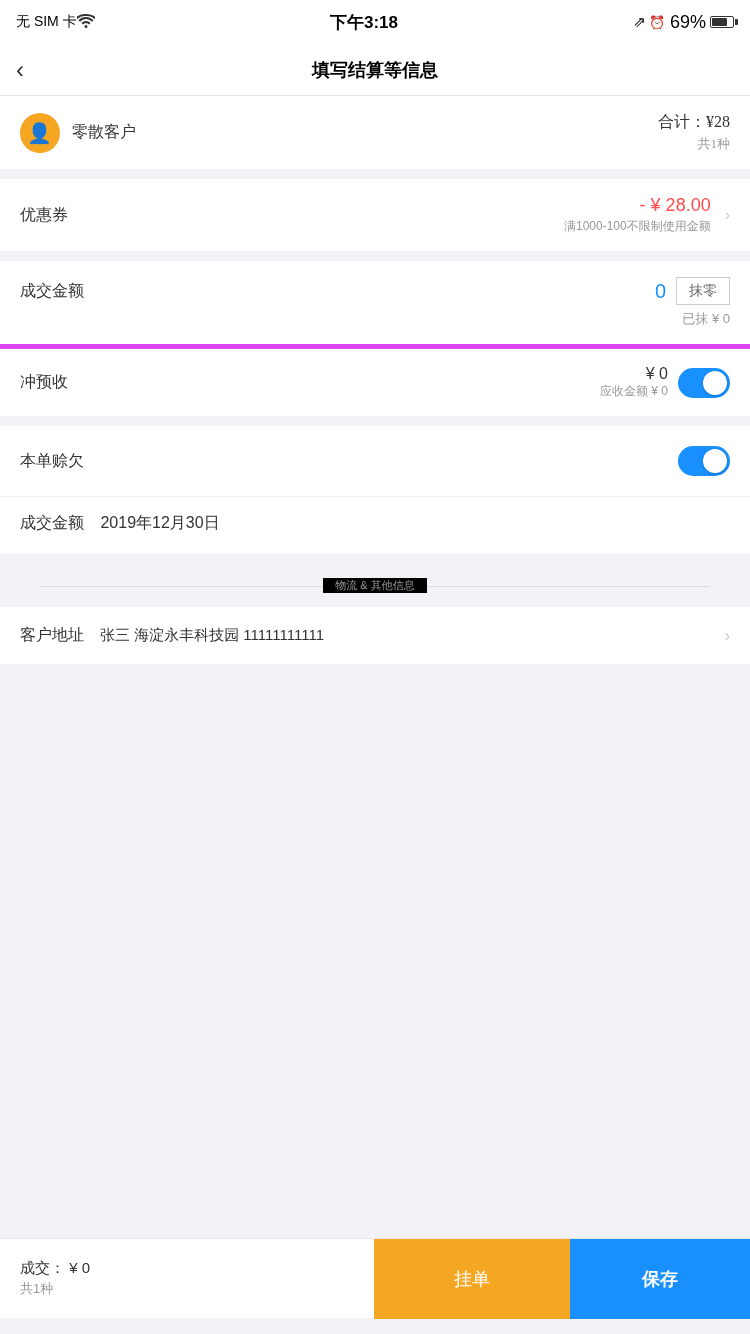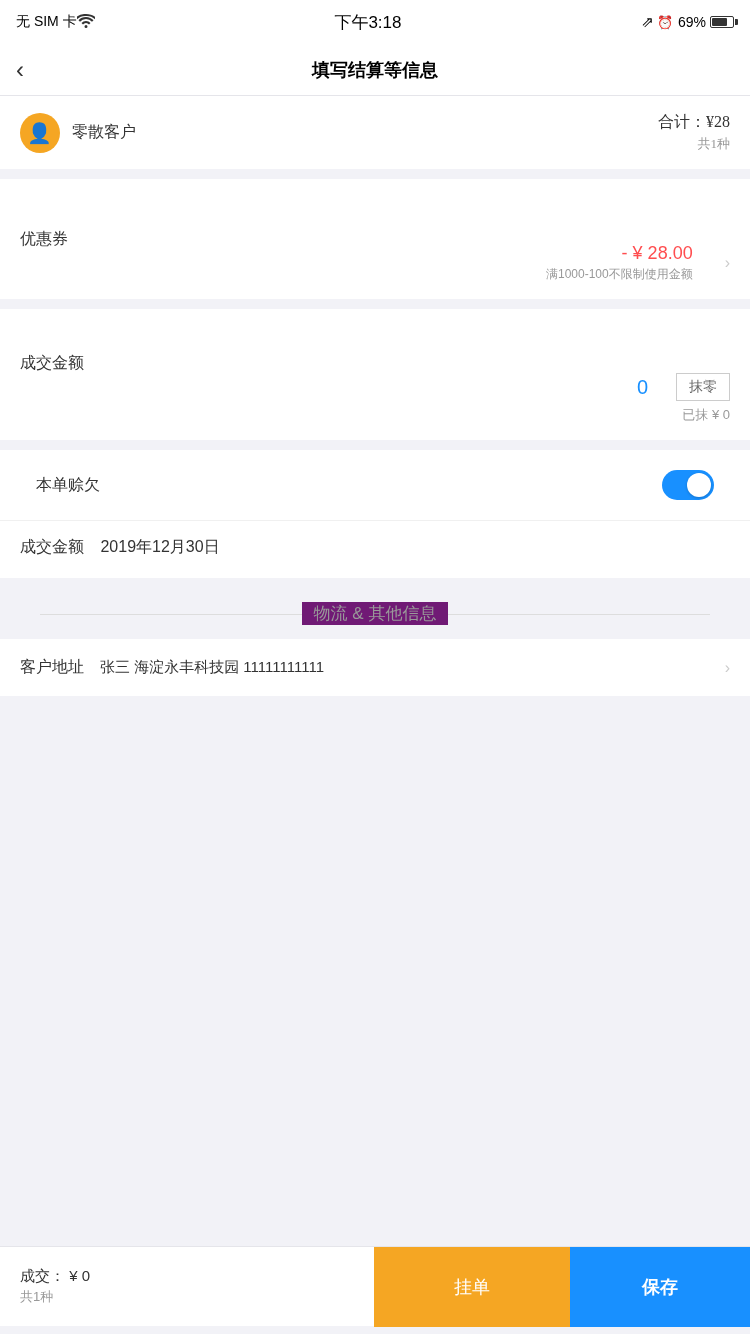--- a/index.html
+++ b/index.html
@@ -18,21 +18,21 @@
       background: #fff;
       height: 44px;
       display: flex;
       align-items: center;
       justify-content: space-between;
       padding: 0 16px;
       font-size: 15px;
       font-weight: 500;
     }
     .status-left { display: flex; align-items: center; font-size: 14px; }
-    .status-center { font-size: 17px; font-weight: 400; }
+    .status-center { font-size: 17px; font-weight: 700; }
     .status-right { display: flex; align-items: center; gap: 4px; font-size: 14px; }
     .battery-icon {
       display: inline-block;
       width: 24px; height: 12px;
       border: 1.5px solid #333;
       border-radius: 2px;
       position: relative;
     }
     .battery-icon::after {
       content: '';
@@ -142,22 +142,21 @@
     }
     .form-row:last-child { border-bottom: none; }
     .form-label {
       font-size: 16px;
       color: #333;
       min-width: 80px;
     }
     .form-value-right {
       display: flex;
       align-items: center;
-      gap: 28px;
-      margin-top: 48px;
+      gap: 10px;
     }
     .discount-right {
       text-align: right;
     }
     .discount-amount {
       font-size: 18px;
       color: #ff4d4f;
       font-weight: 500;
     }
     .discount-desc {
@@ -219,21 +218,21 @@
       position: absolute;
       right: 3px; top: 3px;
       width: 24px; height: 24px;
       background: #fff;
       border-radius: 50%;
       box-shadow: 0 1px 3px rgba(0,0,0,0.2);
     }
 
     
     .debt-row {
-      padding: 20px 36px;
+      padding: 20px 20px;
       display: flex;
       align-items: center;
       justify-content: space-between;
     }
     .debt-label {
       font-size: 16px;
       color: #333;
     }
 
     
@@ -253,23 +252,23 @@
     
     .logistics-separator {
       background: #f2f2f7;
       display: flex;
       align-items: center;
       justify-content: center;
       padding: 14px 20px;
       position: relative;
     }
     .logistics-label {
-      font-size: 17px;
-      color: #999;
-      background: #701a75;
+      font-size: 11px;
+      color: #999;
+      background: #000000;
       padding: 0 12px;
       z-index: 1;
     }
     .logistics-line {
       position: absolute;
       left: 40px; right: 40px;
       height: 1px;
       background: #ddd;
       top: 50%;
     }
@@ -298,21 +297,21 @@
 
     
     .empty-area {
       background: #f2f2f7;
       height: 200px;
     }
 
     
     .bottom-bar {
       position: fixed;
-      bottom: 8px;
+      bottom: 16px;
       width: 750px;
       height: 80px;
       background: #fff;
       display: flex;
       align-items: center;
       border-top: 1px solid #e5e5ea;
     }
     .bottom-info {
       flex: 1;
       padding: 0 20px;
@@ -360,21 +359,21 @@
     <span>
       <svg width="18" height="14" viewBox="0 0 18 14" fill="none">
         <path d="M9 11a1.5 1.5 0 1 1 0 3 1.5 1.5 0 0 1 0-3zm0-4c1.8 0 3.4.8 4.5 2l-1.5 1.5A4 4 0 0 0 9 9a4 4 0 0 0-3 1.5L4.5 9A6 6 0 0 1 9 7zm0-4c3 0 5.7 1.3 7.5 3.3L15 7.8A8 8 0 0 0 9 5a8 8 0 0 0-6 2.8L1.5 6.3A10 10 0 0 1 9 3zm0-3C13.5 0 17.5 1.8 20.3 4.7L18.8 6.2A12 12 0 0 0 9 2 12 12 0 0 0-.8 6.2L-2.3 4.7A14 14 0 0 1 9 0z" fill="#333"></path>
       </svg>
     </span>
   </div>
   <div class="status-center">下午3:18</div>
   <div class="status-right">
     <span style="font-size:15px;">⇗</span>
     <span style="font-size:13px;">⏰</span>
-    <span style="font-size:14px;">69%</span>
+    <span style="font-size:18px;">69%</span>
     <span class="battery-icon">
       <span class="battery-fill"></span>
     </span>
   </div>
 </div>
 
 <div class="nav-bar">
   <span class="nav-back">‹</span>
   <span class="nav-title">填写结算等信息</span>
 </div>
@@ -416,20 +415,30 @@
         <div class="form-value-right">
           <span class="amount-value">0</span>
           <button class="round-btn">抹零</button>
         </div>
       </div>
       <div style="width:100%; text-align:right;">
         <span class="amount-sub">已抹  ¥ 0</span>
       </div>
     </div>
 
+    <div class="form-row">
+      <span class="form-label">冲预收</span>
+      <div class="form-value-right">
+        <div class="precollect-values">
+          <div class="precollect-amount">¥ 0</div>
+          <div class="precollect-sub">应收金额 ¥ 0</div>
+        </div>
+        <div class="toggle-switch"></div>
+      </div>
+    </div>
   </div>
 
   <div class="form-section">
     <div class="debt-row">
       <span class="debt-label">本单赊欠</span>
       <div class="toggle-switch"></div>
     </div>
     <div class="due-date-row">
       <span class="due-date-content">
         <span class="due-date-label">成交金额</span>

